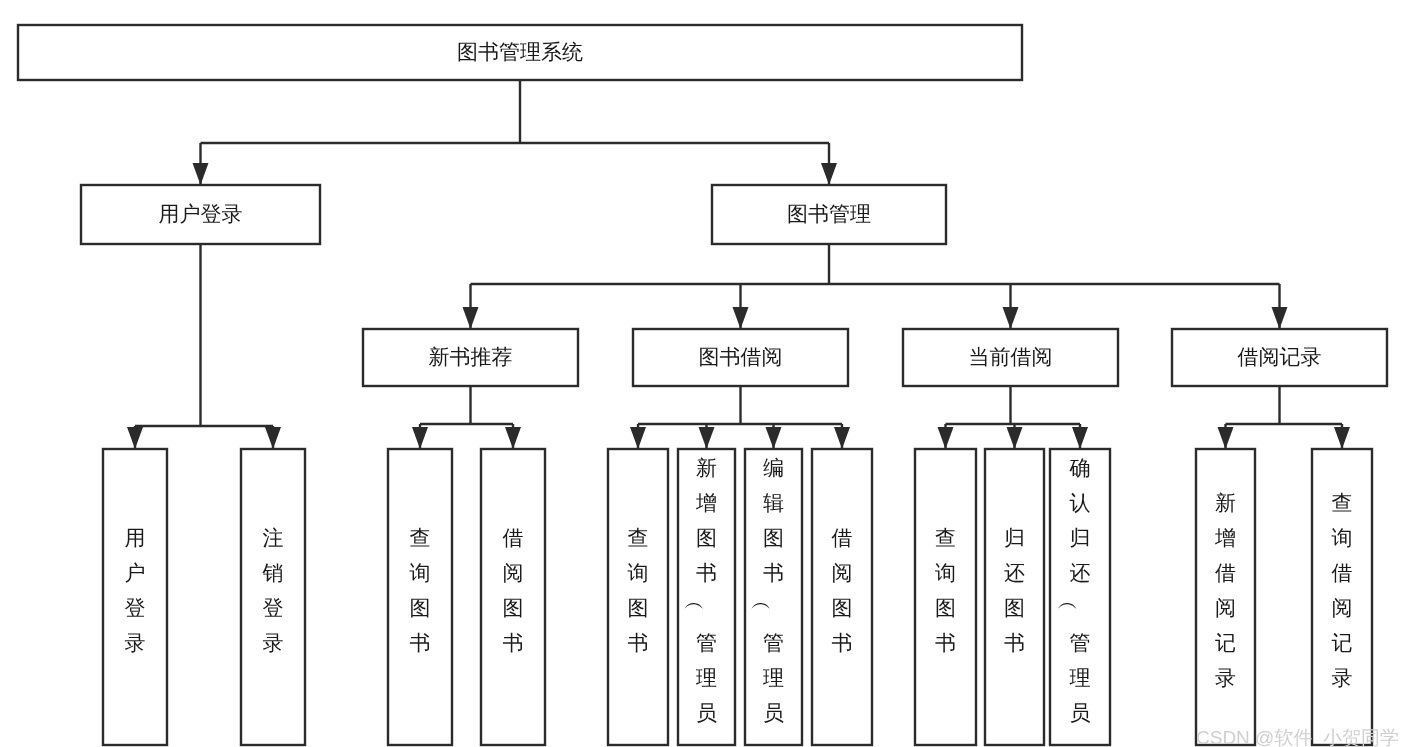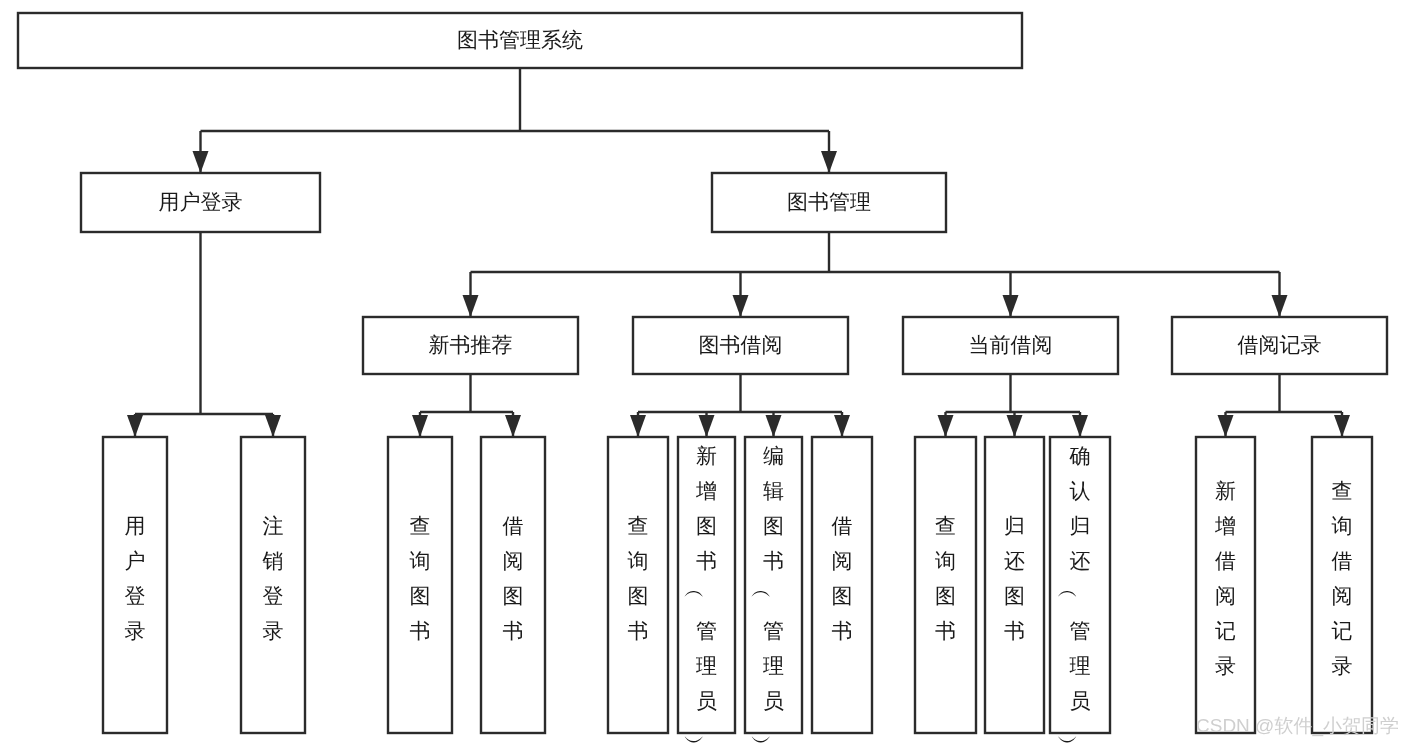--- a/index.html
+++ b/index.html
@@ -11,20 +11,21 @@
     width: 1405px;
     height: 747px;
     font-family: "Liberation Sans", "DejaVu Sans", sans-serif;
     overflow: hidden;
     position: relative;
   }
   #diagram-root {
     position: relative;
     width: 1405px;
     height: 589px;
+    margin-top: 12px;
   }
   svg.diagram-canvas {
     position: absolute;
     top: 0;
     left: 0;
     width: 1405px;
     height: 747px;
   }
   .node-box {
     fill: #ffffff;

